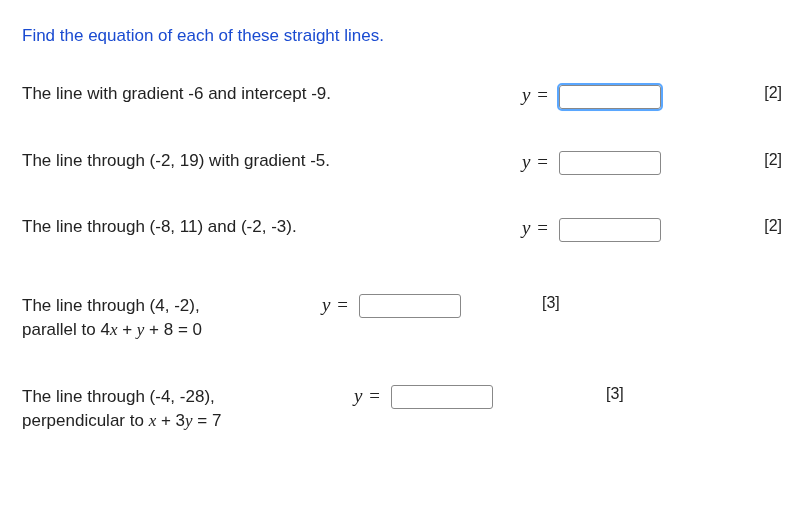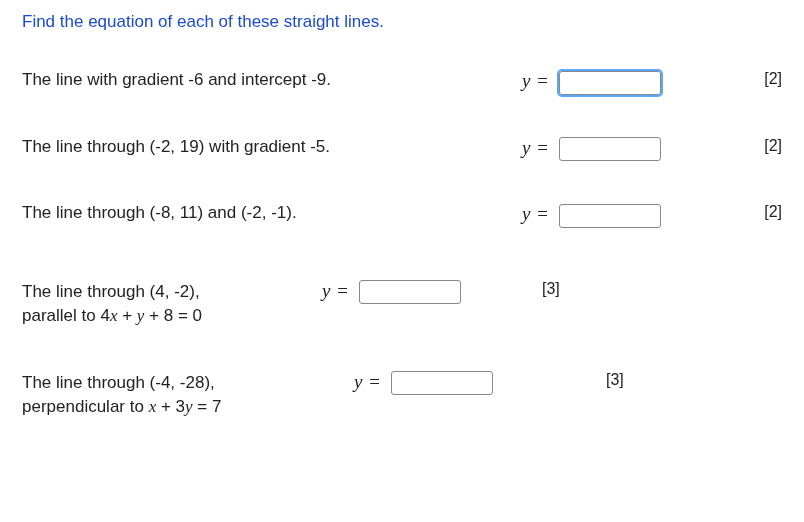--- a/index.html
+++ b/index.html
@@ -5,21 +5,21 @@
   * { box-sizing: border-box; }
   html, body {
     margin: 0; padding: 0;
     width: 804px; height: 522px;
     font-family: Verdana, Geneva, sans-serif;
     font-size: 17px;
     color: #222;
     background: #fff;
   }
   .page {
-    padding: 12px 22px 10px 22px;
+    padding: 26px 22px 10px 22px;
   }
   .heading {
     color: #1a4bd1;
     margin-bottom: 38px;
     font-size: 17px;
   }
   .row {
     display: flex;
     align-items: flex-start;
     margin-bottom: 42px;
@@ -83,21 +83,21 @@
   <div class="row layoutA">
     <div class="prompt">The line through (-2, 19) with gradient -5.</div>
     <div class="ycell">
       <span class="yequals"><span>y</span> <span class="eq">=</span></span>
       <input class="ans" value="" style="">
     </div>
     <div class="mcell marks">[2]</div>
   </div>
 
   <div class="row layoutA tight">
-    <div class="prompt">The line through (-8, 11) and (-2, -1).</div>
+    <div class="prompt">The line through (-8, 11) and (-2, -3).</div>
     <div class="ycell">
       <span class="yequals"><span>y</span> <span class="eq">=</span></span>
       <input class="ans" value="" style="">
     </div>
     <div class="mcell marks">[2]</div>
   </div>
 
   <div class="row layoutB">
     <div class="prompt two-line">
       <div>The line through (4, -2),</div>

